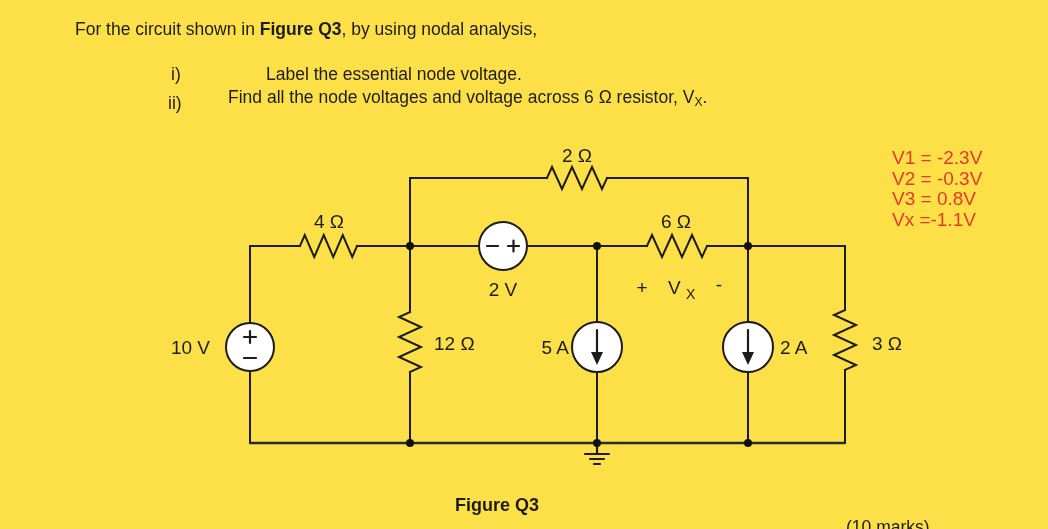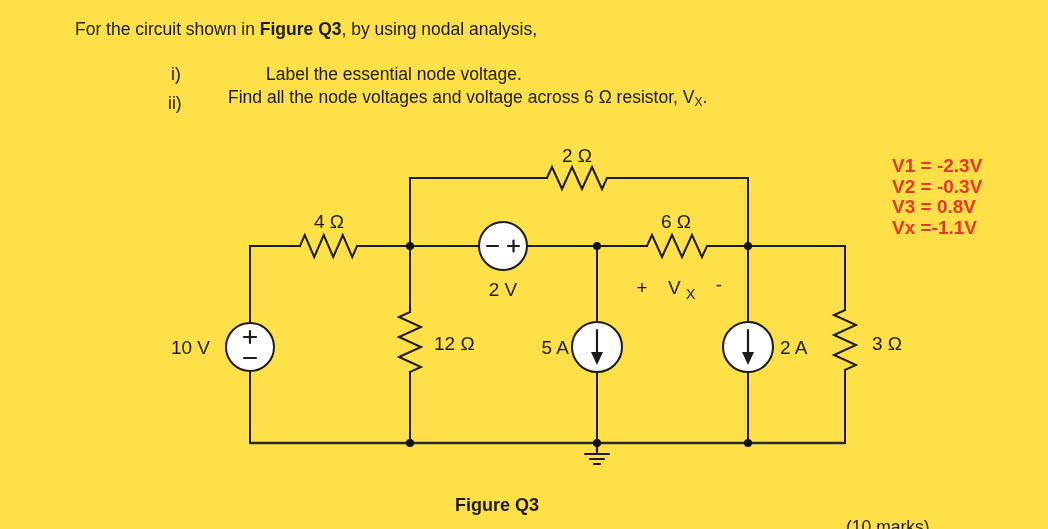--- a/index.html
+++ b/index.html
@@ -6,21 +6,21 @@
   #page{
     position:relative;width:1048px;height:529px;background:#fde047;
     overflow:hidden;font-family:"Liberation Sans",sans-serif;color:#1c1c1c;
   }
   .abs{position:absolute;}
   #heading{left:75px;top:19px;font-size:17.5px;white-space:nowrap;}
   #heading b{font-weight:bold;}
   .marker{font-size:17.5px;}
   .item-text{font-size:17.5px;white-space:nowrap;}
   sub.x{font-size:12px;vertical-align:-3px;}
-  #answers{left:892px;top:156px;font-size:19px;line-height:20.5px;color:#e5392c;white-space:nowrap;font-weight:bold;}
+  #answers{left:892px;top:148px;font-size:19px;line-height:20.5px;color:#e5392c;white-space:nowrap;}
   #caption{left:455px;top:495px;font-size:18px;font-weight:bold;}
   #marks{left:846px;top:517px;font-size:17.5px;white-space:nowrap;}
   svg{position:absolute;left:0;top:0;}
   svg text{font-family:"Liberation Sans",sans-serif;font-size:19px;fill:#1c1c1c;}
   svg .sub{font-size:14px;}
   .wire{stroke:#1c1c1c;stroke-width:2;fill:none;stroke-linecap:square;}
   .railb{stroke:#2a2a2a;stroke-width:2.5;fill:none;}
   .comp{stroke:#1c1c1c;stroke-width:2;fill:#ffffff;}
   .dot{fill:#111;}
   .sym{stroke:#1c1c1c;stroke-width:2.2;fill:none;stroke-linecap:round;}

